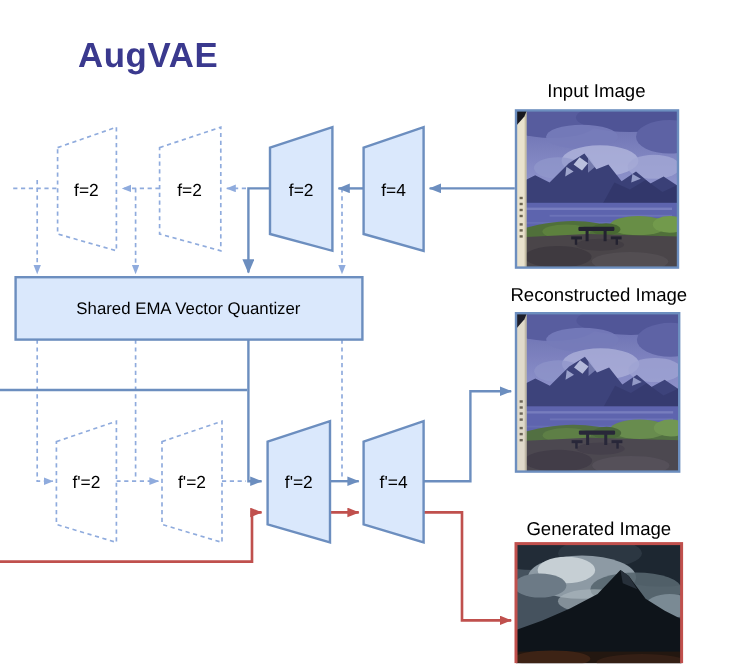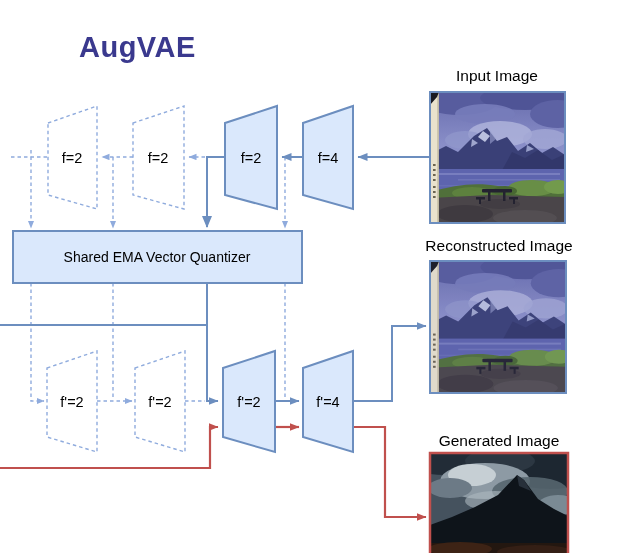--- a/index.html
+++ b/index.html
@@ -1,21 +1,21 @@
 <!DOCTYPE html>
 <html><head>
 <meta charset="utf-8">
 <style>
   html,body{margin:0;padding:0;background:#ffffff;}
   .canvas{
     position:relative;width:627px;height:553px;background:#ffffff;
     overflow:hidden;font-family:"Liberation Sans",sans-serif;
   }
   .title{
-    position:absolute;left:79px;top:31px;
+    position:absolute;left:65px;top:31px;
     font-size:29px;font-weight:bold;letter-spacing:0.5px;color:#3a398e;
   }
   svg.diagram{position:absolute;left:0;top:0;}
   text{font-family:"Liberation Sans",sans-serif;}
 </style>
 </head>
 <body>
 
 <div class="canvas">
 

